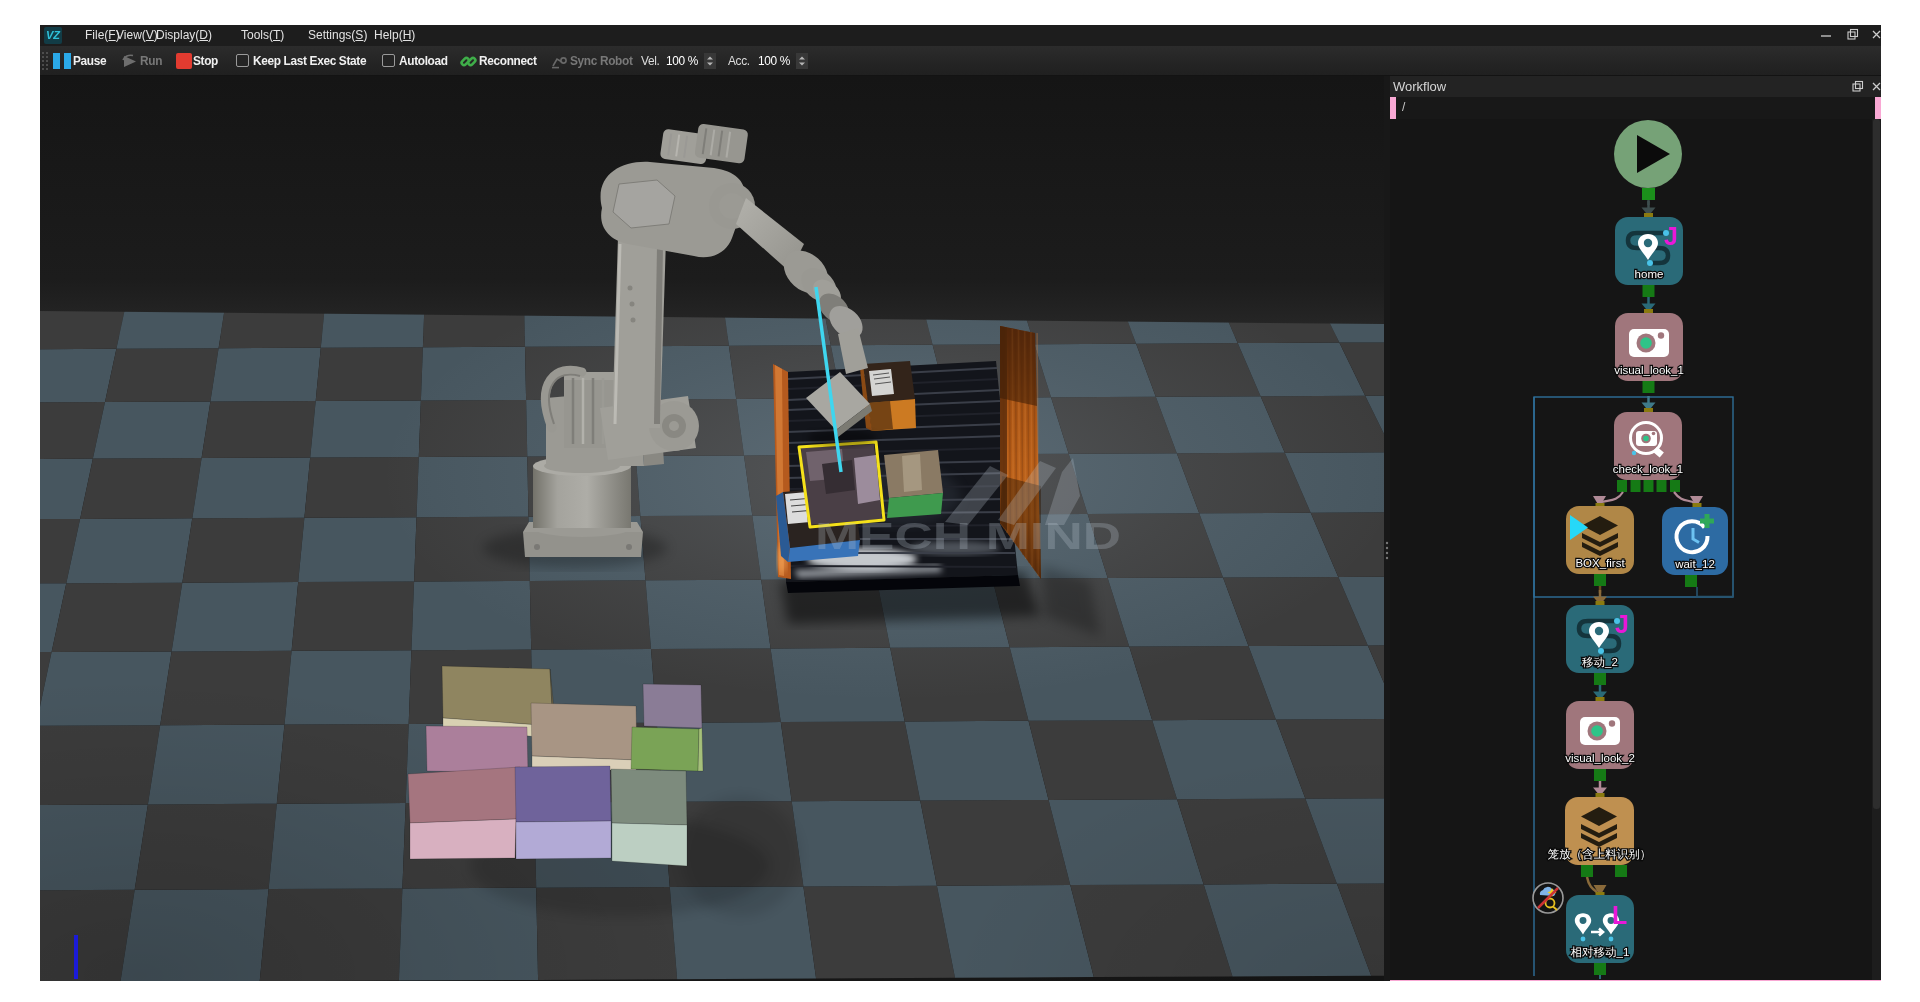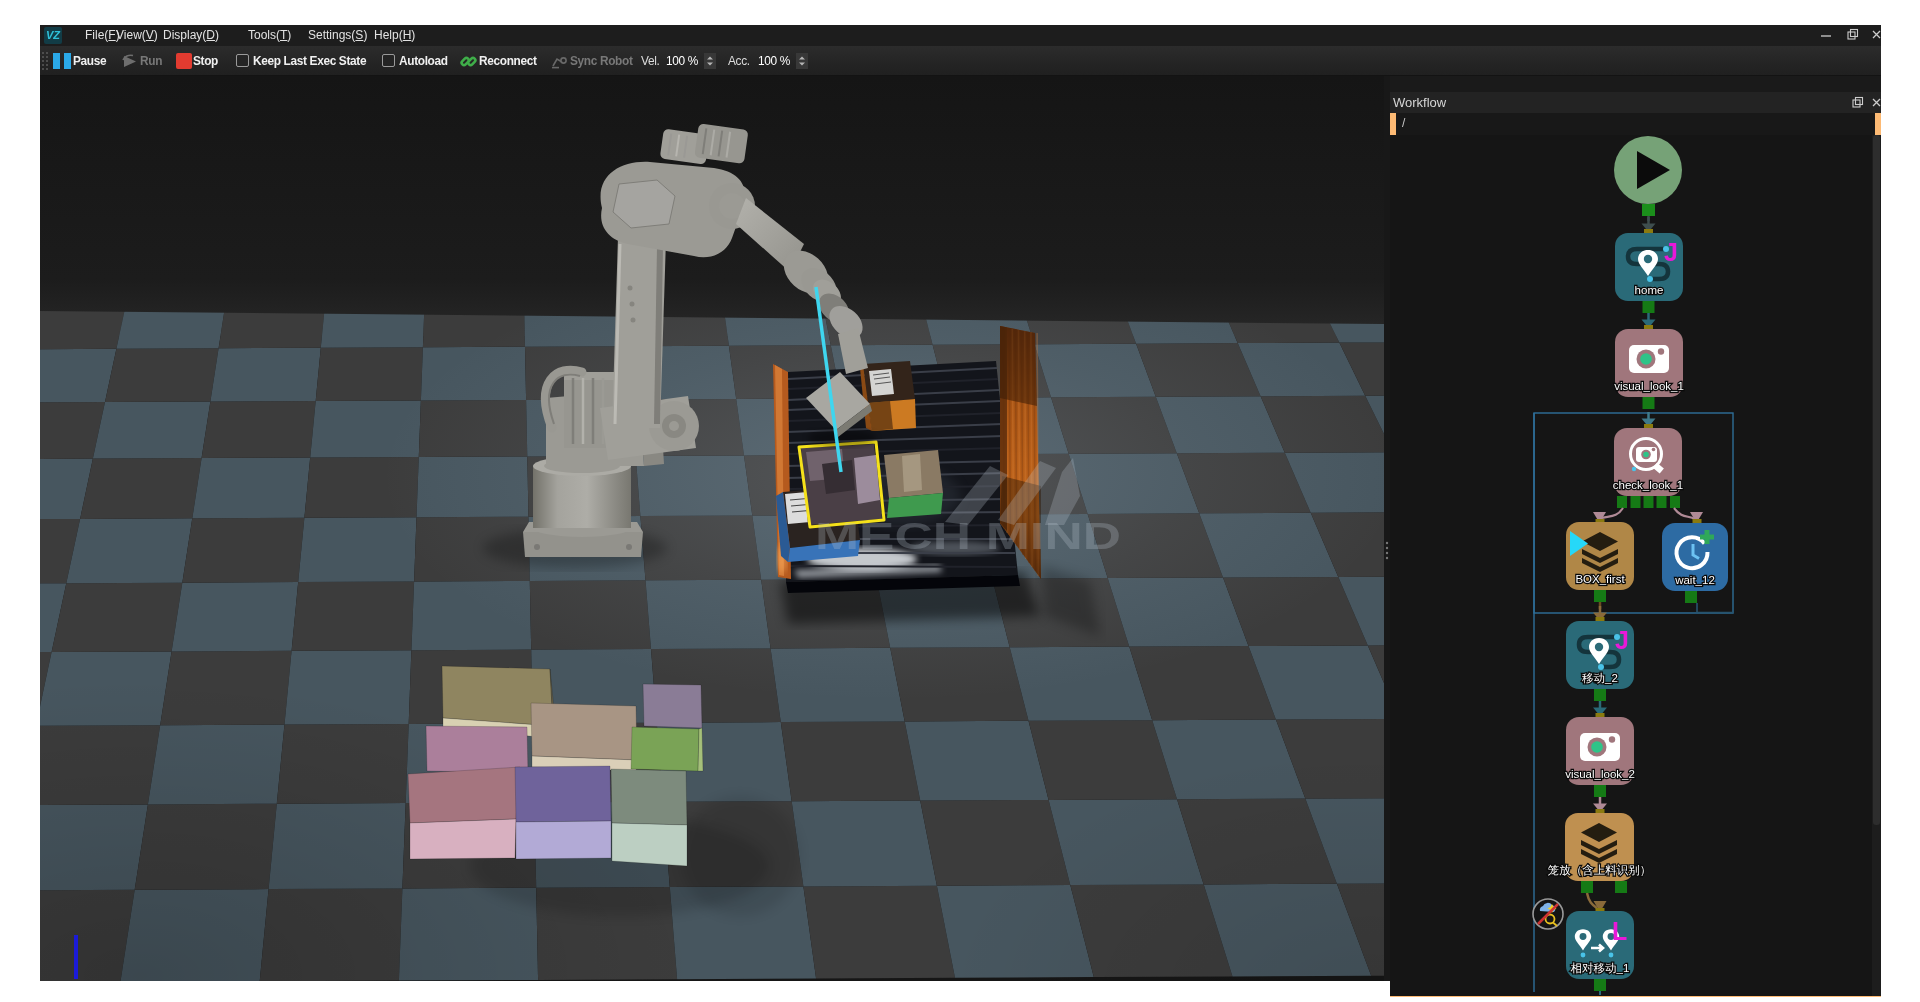--- a/index.html
+++ b/index.html
@@ -7,36 +7,36 @@
 #titlebar{position:absolute;left:0;top:0;width:100%;height:21px;background:#1d1d1d;color:#e2e2e2;font-size:12px;}
 .logo{position:absolute;left:4px;top:2px;width:18px;height:17px;background:#123c46;border-radius:2px;
  color:#2fc0d8;font-weight:bold;font-size:11px;text-align:center;line-height:17px;font-style:italic;}
 .menu{position:absolute;top:0;height:21px;line-height:21px;}
 #toolbar{position:absolute;left:0;top:21px;width:100%;height:30px;
  background:linear-gradient(#2c2c2c,#242424 60%,#202020);border-bottom:1px solid #131313;color:#f0f0f0;
  font-size:13.5px;font-weight:bold;letter-spacing:-0.4px;text-align:center;}
 .titem{position:absolute;top:0;height:30px;line-height:30px;transform:scaleX(0.88);transform-origin:0 50%;}
 #viewport{position:absolute;left:0;top:51px;width:1344px;height:905px;background:#161616;text-align:center;}
 #splitter{position:absolute;left:1344px;top:51px;width:6px;height:905px;background:#181818;}
-#panel{position:absolute;left:1350px;top:51px;width:491px;height:905px;background:#fdba74;margin-top:16px;}
+#panel{position:absolute;left:1350px;top:51px;width:491px;height:905px;background:#f9a8d4;}
 #ptitle{position:absolute;left:0;top:0;width:100%;height:21px;background:#232323;color:#d6d6d6;font-size:13px;}
 #pcrumb{position:absolute;left:6px;top:21px;width:479px;height:22px;background:#181818;color:#c8c8c8;font-size:12px;}
 #pgraph{position:absolute;left:0px;top:43px;width:482px;height:861px;background:#151515;overflow:hidden;}
 #pscroll{position:absolute;left:482px;top:43px;width:9px;height:861px;background:#1d1d1d;}
 #pscroll .handle{position:absolute;left:1px;top:0px;width:7px;height:690px;background:#2d2d2d;border-radius:3px;}
 .wbtn{position:absolute;top:0;color:#cccccc;}
 </style></head>
 <body>
 <div id="win">
 <div id="titlebar">
 <div class="logo">VZ</div>
       <div class="menu" style="left:45px">File(<u>F</u>)</div>
       <div class="menu" style="left:76px">View(<u>V</u>)</div>
-      <div class="menu" style="left:123px">Display(<u>D</u>)</div>
-      <div class="menu" style="left:208px">Tools(<u>T</u>)</div>
+      <div class="menu" style="left:116px">Display(<u>D</u>)</div>
+      <div class="menu" style="left:201px">Tools(<u>T</u>)</div>
       <div class="menu" style="left:268px">Settings(<u>S</u>)</div>
       <div class="menu" style="left:334px">Help(<u>H</u>)</div>
 <svg class="wbtn" style="left:1775px;top:0" width="66" height="21">
  <line x1="6" y1="11" x2="16" y2="11" stroke="#ccc" stroke-width="1.3"></line>
  <rect x="33" y="7" width="7" height="7" fill="none" stroke="#ccc" stroke-width="1.1"></rect>
  <rect x="35.5" y="4.5" width="7" height="7" fill="none" stroke="#ccc" stroke-width="1.1"></rect>
  <path d="M58,6 L65,13 M65,6 L58,13" stroke="#ccc" stroke-width="1.3"></path>
 </svg>
 </div>
 <div id="toolbar">

